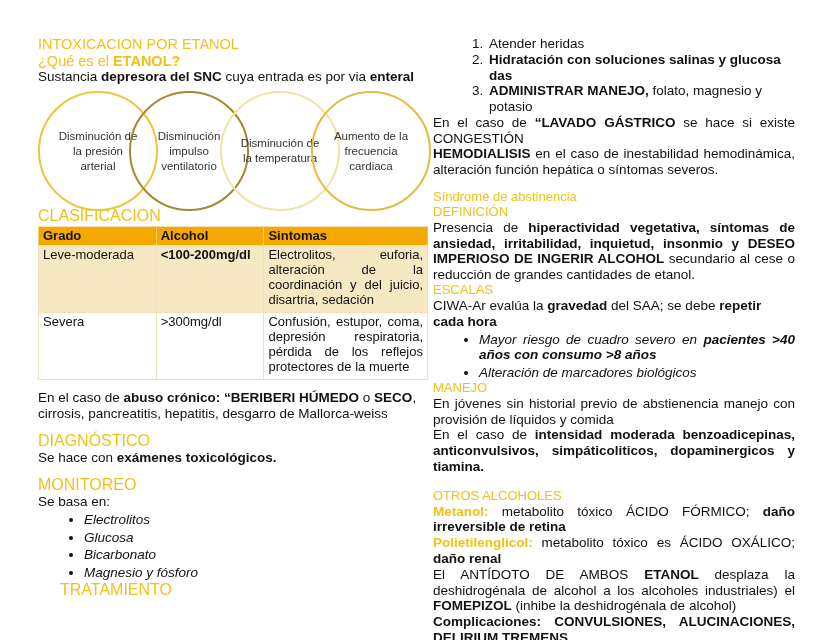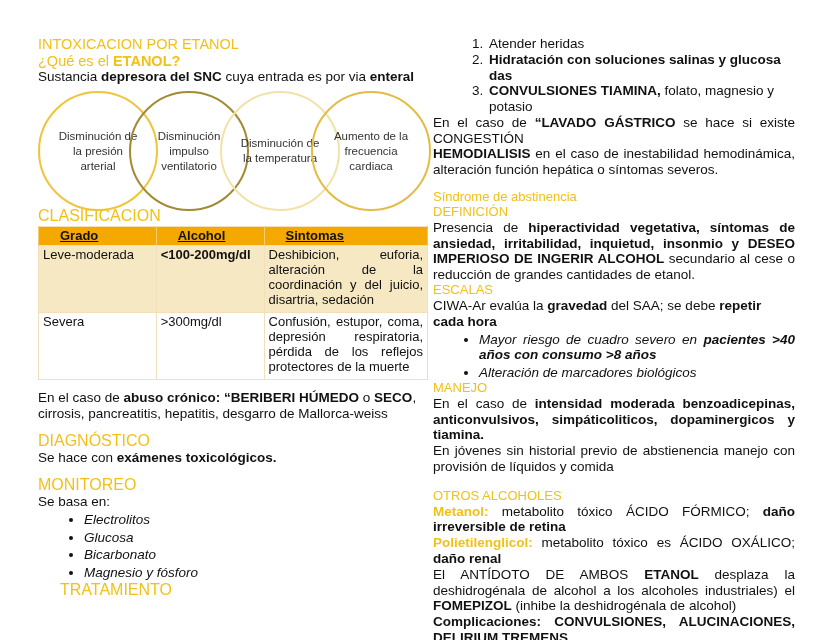--- a/index.html
+++ b/index.html
@@ -26,21 +26,21 @@
   
   .circles{display:flex;align-items:center;margin-top:6px;margin-bottom:-4px;width:392px;}
   .circle{flex:none;width:120px;height:120px;border:2px solid #E8C94C;border-radius:50%;
           display:flex;align-items:center;justify-content:center;text-align:center;
           font-size:11.5px;line-height:1.3;color:#333;padding:0 16px;background:transparent;}
   .circle:not(:last-child){margin-right:-29px;}
   
   table.clasif{border-collapse:collapse;width:390px;font-size:13px;line-height:1.15;
                border:1px solid var(--table-border);border-right:1px solid var(--table-right-border);}
   table.clasif th{background:var(--table-header-bg);text-align:left;font-weight:bold;
-                  padding:2px 21px;border-left:1px solid #F8CE74;text-decoration:underline;}
+                  padding:2px 4px;border-left:1px solid #F8CE74;}
   table.clasif td{vertical-align:top;padding:2px 4px 4px;border:1px solid var(--table-border);}
   table.clasif tr.r1 td{background:var(--table-row1-bg);}
   td.jc{text-align:justify;}
   .c-grado{width:118px;} .c-alcohol{width:108px;} .c-sint{width:164px;}
   
   ul.dots{list-style:disc;padding-left:46px;}
   ul.dots li{margin-top:2px;font-style:italic;}
   ol.steps{list-style:decimal;padding-left:54px;}
   ol.steps li{padding-left:2px;}
   .indent{margin-left:22px;}
@@ -78,21 +78,21 @@
         <tr>
           <th class="c-grado">Grado</th>
           <th class="c-alcohol">Alcohol</th>
           <th class="c-sint">Sintomas</th>
         </tr>
       </thead>
       <tbody>
         <tr class="r1">
           <td>Leve-moderada</td>
           <td><span class="b">&lt;100-200mg/dl</span></td>
-          <td class="jc">Deshibicion, euforia, alteración de la coordinación y del juicio, disartria, sedación</td>
+          <td class="jc">Electrolitos, euforia, alteración de la coordinación y del juicio, disartria, sedación</td>
         </tr>
         <tr>
           <td>Severa</td>
           <td><span>&gt;300mg/dl</span></td>
           <td class="jc">Confusión, estupor, coma, depresión respiratoria, pérdida de los reflejos protectores de la muerte</td>
         </tr>
       </tbody>
     </table>
 
     <p class="mt10"><span>En el caso de </span><span class="b">abuso crónico: “BERIBERI HÚMEDO</span><span> o </span><span class="b">SECO</span><span>, cirrosis, pancreatitis, hepatitis, desgarro de Mallorca-weiss</span></p>
@@ -108,39 +108,39 @@
       <li>Bicarbonato</li>
       <li>Magnesio y fósforo</li>
     </ul>
     <div class="h indent">TRATAMIENTO</div>
   </div>
 
   <div class="col col-right">
     <ol class="steps">
       <li><span>Atender heridas</span></li>
       <li><span class="b">Hidratación con soluciones salinas y glucosa das</span></li>
-      <li><span class="b">CONVULSIONES TIAMINA,</span><span> folato, magnesio y potasio</span></li>
+      <li><span class="b">ADMINISTRAR MANEJO,</span><span> folato, magnesio y potasio</span></li>
     </ol>
     <p class="just"><span>En el caso de </span><span class="b">“LAVADO GÁSTRICO</span><span> se hace si existe CONGESTIÓN</span></p>
     <p class="just"><span class="b">HEMODIALISIS</span><span> en el caso de inestabilidad hemodinámica, alteración función hepática o síntomas severos.</span></p>
 
     <div class="h h-r mt12">Síndrome de abstinencia</div>
     <div class="h h-r">DEFINICIÓN</div>
     <p class="just"><span>Presencia de </span><span class="b">hiperactividad vegetativa, síntomas de ansiedad, irritabilidad, inquietud, insonmio y DESEO IMPERIOSO DE INGERIR ALCOHOL</span><span> secundario al cese o reducción de grandes cantidades de etanol.</span></p>
 
     <div class="h h-r">ESCALAS</div>
     <p><span>CIWA-Ar evalúa la </span><span class="b">gravedad</span><span> del SAA; se debe </span><span class="b">repetir cada hora</span></p>
     <ul class="dots">
       <li class="just"><span>Mayor riesgo de cuadro severo en </span><span class="b">pacientes &gt;40 años con consumo &gt;8 años</span></li>
       <li><span>Alteración de marcadores biológicos</span></li>
     </ul>
 
     <div class="h h-r">MANEJO</div>
+    <p class="just"><span>En jóvenes sin historial previo de abstienencia manejo con provisión de líquidos y comida</span></p>
     <p class="just"><span>En el caso de </span><span class="b">intensidad moderada benzoadicepinas, anticonvulsivos, simpáticoliticos, dopaminergicos y tiamina.</span></p>
-    <p class="just"><span>En jóvenes sin historial previo de abstienencia manejo con provisión de líquidos y comida</span></p>
 
     <div class="h h-r mt14">OTROS ALCOHOLES</div>
     <p class="just"><span class="b y">Metanol:</span><span> metabolito tóxico ÁCIDO FÓRMICO; </span><span class="b">daño irreversible de retina</span></p>
     <p class="just"><span class="b y">Polietilenglicol:</span><span> metabolito tóxico es ÁCIDO OXÁLICO; </span><span class="b">daño renal</span></p>
     <p class="just"><span>El ANTÍDOTO DE AMBOS </span><span class="b">ETANOL</span><span> desplaza la deshidrogénala de alcohol a los alcoholes industriales) el </span><span class="b">FOMEPIZOL</span><span> (inhibe la deshidrogénala de alcohol)</span></p>
     <p class="just"><span class="b">Complicaciones: CONVULSIONES, ALUCINACIONES, DELIRIUM TREMENS</span></p>
   </div>
 
 </div>
 

